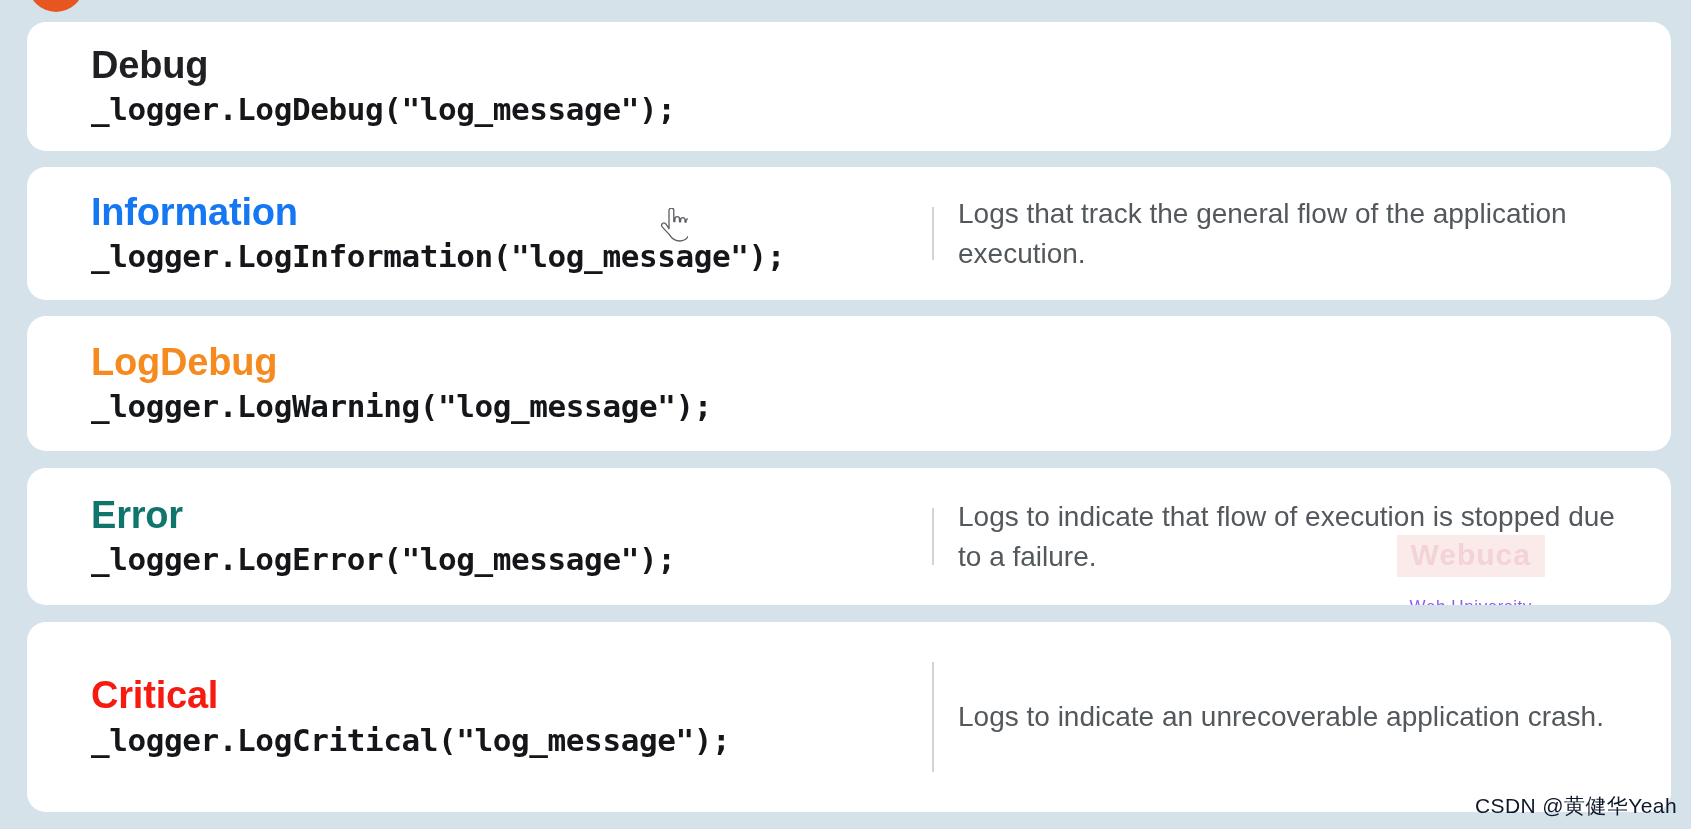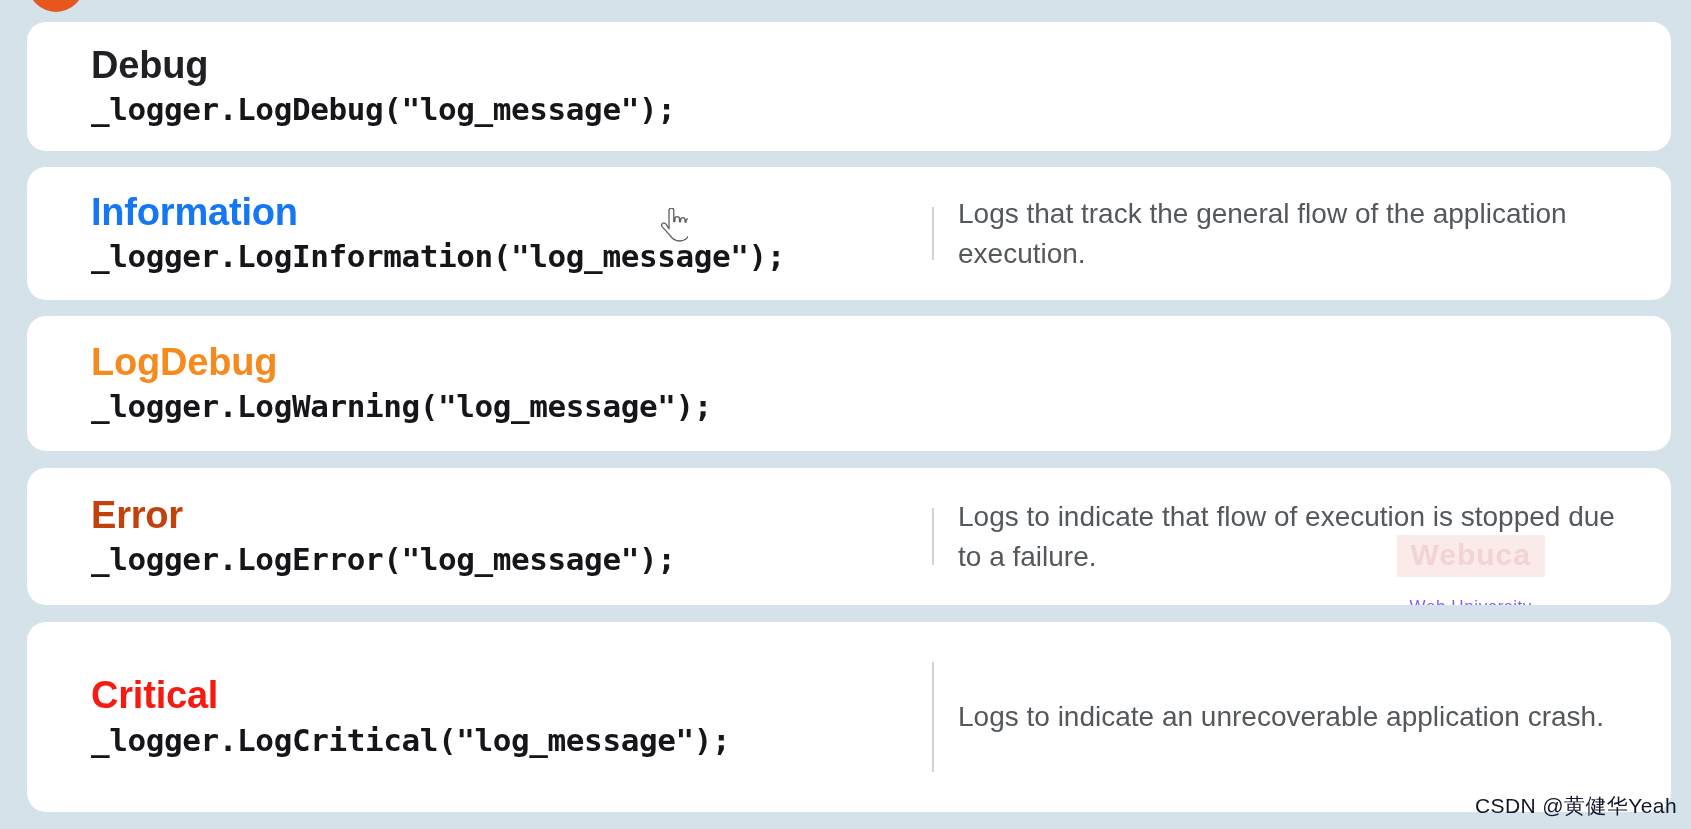--- a/index.html
+++ b/index.html
@@ -182,21 +182,21 @@
       </div>
     </div>
     <div class="level-card" style="top: 316px; height: 135px;">
       <div class="card-left">
         <div class="level-name" style="color: rgb(245, 138, 31);">LogDebug</div>
         <div class="level-snippet">_logger.LogWarning("log_message");</div>
       </div>
     </div>
     <div class="level-card" style="top: 468px; height: 137px;">
       <div class="card-left">
-        <div class="level-name" style="color: #c2410c;">Error</div>
+        <div class="level-name" style="color: #0f766e;">Error</div>
         <div class="level-snippet">_logger.LogError("log_message");</div>
       </div>
       <div class="card-right">
         <div class="bg-watermark"><span class="wm-badge">Webuca</span><span class="wm-sub">Web University</span></div>
         <div class="divider"></div>
         <div class="level-desc">Logs to indicate that flow of execution is stopped due to a failure.</div>
       </div>
     </div>
     <div class="level-card" style="top: 622px; height: 190px;">
       <div class="card-left">

